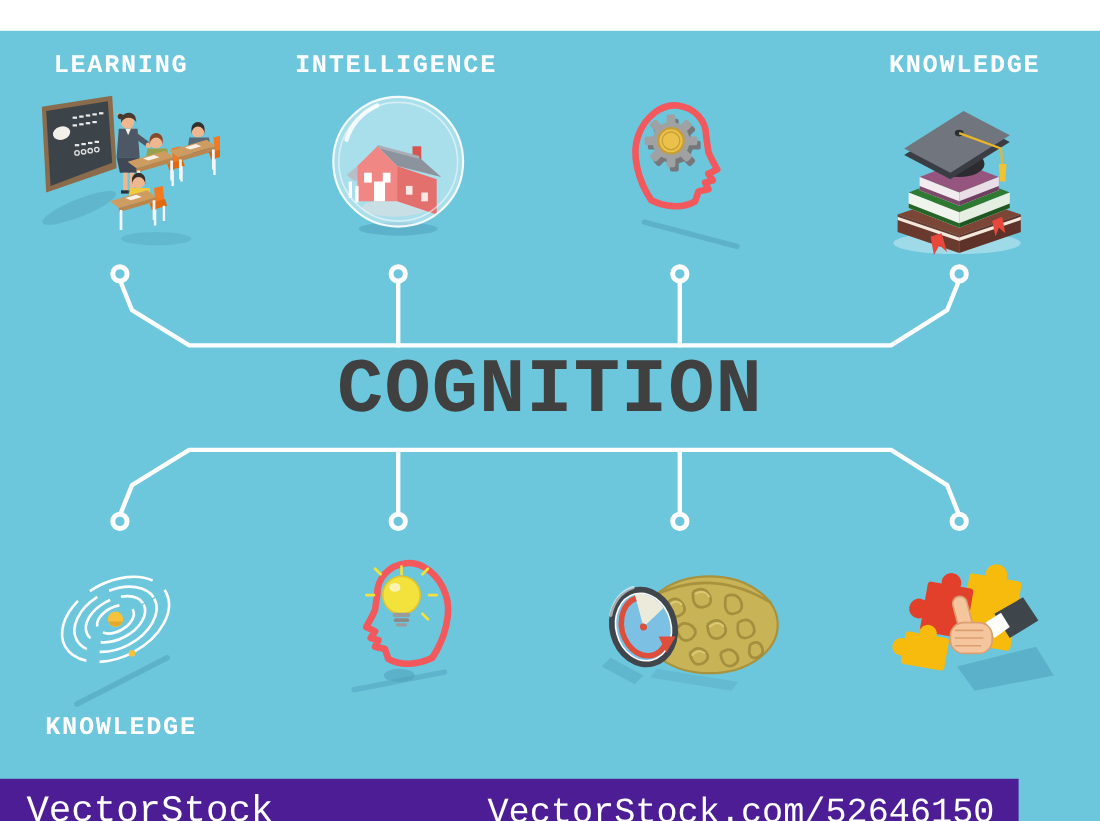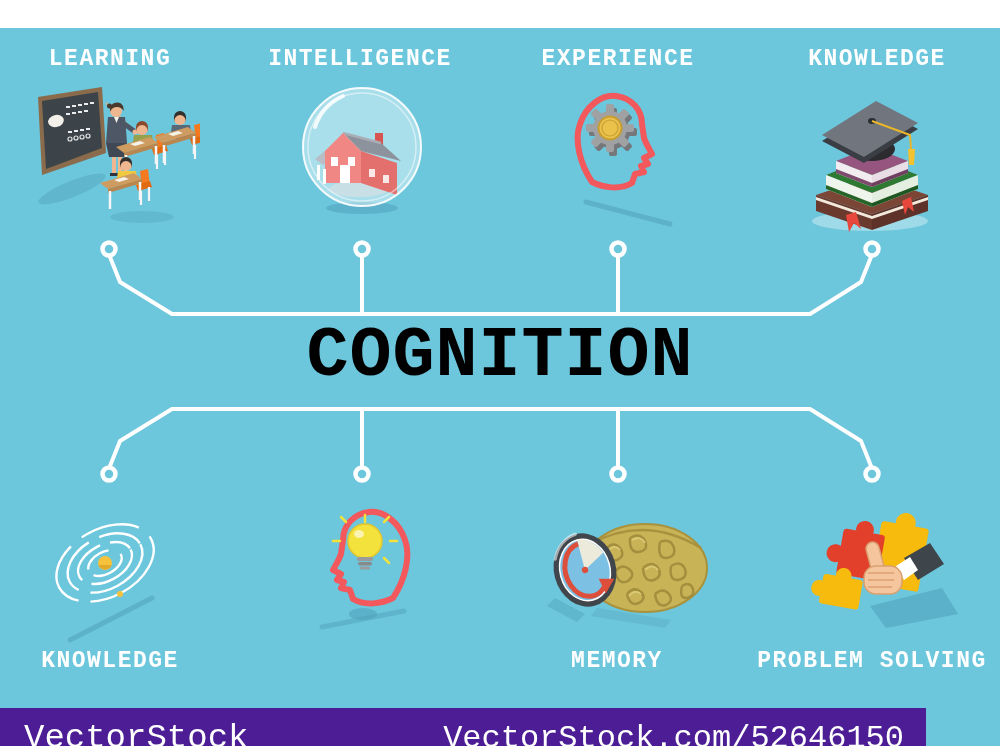--- a/index.html
+++ b/index.html
@@ -5,40 +5,37 @@
   html,body{margin:0;padding:0;}
   .stage{position:relative;width:1000px;height:746px;background:#6CC6DC;overflow:hidden;
          font-family:Liberation Mono, monospace;margin-top:28px;}
   .label{position:absolute;color:#fff;font-weight:bold;font-size:23px;letter-spacing:1.5px;
          transform:translateX(-50%);white-space:nowrap;}
   .label.toprow{top:18px;}
   .label.bottomrow{top:620px;}
   .icon{position:absolute;}
   .connectors{position:absolute;left:0;top:0;pointer-events:none;}
   .main-title{position:absolute;left:500px;top:294px;transform:translateX(-50%);
-              color:#000000;font-weight:bold;font-size:70px;letter-spacing:1px;line-height:1;
+              color:#404040;font-weight:bold;font-size:70px;letter-spacing:1px;line-height:1;
               white-space:nowrap;text-align:center;}
   .bottombar{position:absolute;left:0;bottom:0;width:926px;height:66px;background:#4c1d95;
              display:flex;align-items:center;justify-content:space-between;box-sizing:border-box;
              padding:0 22px 6px 24px;color:#fff;}
   .wm-left{font-size:34px;}
   .wm-right{font-size:32px;}
 </style>
 </head>
 <body>
 
 <div class="stage">
 
   <div class="label toprow" style="left:110px">LEARNING</div>
   <div class="label toprow" style="left:360px">INTELLIGENCE</div>
-  <div class="label toprow" style="left:618px">EXPERIENCE</div>
   <div class="label toprow" style="left:877px">KNOWLEDGE</div>
   <div class="label bottomrow" style="left:110px">KNOWLEDGE</div>
-  <div class="label bottomrow" style="left:617px">MEMORY</div>
-  <div class="label bottomrow" style="left:872px">PROBLEM SOLVING</div>
 
   <svg class="icon" style="left:20px;top:55px" width="180" height="145" viewBox="0 0 180 145">
     <ellipse cx="52" cy="106" rx="36" ry="8" transform="rotate(-22 52 106)" fill="#3D8CA8" opacity="0.28"></ellipse>
     <ellipse cx="122" cy="134" rx="32" ry="6" fill="#3D8CA8" opacity="0.22"></ellipse>
     <g>
       <polygon points="18,14 82,4 86,70 22,92" fill="#8A6B4B"></polygon>
       <polygon points="22,18 78,9 82,65 26,86" fill="#3C4349"></polygon>
       <ellipse cx="36" cy="38" rx="8" ry="6" transform="rotate(-15 36 38)" fill="#F2F0E8"></ellipse>
       <g fill="#FFFFFF" opacity="0.9">
         <rect x="46" y="23" width="4" height="2"></rect>

